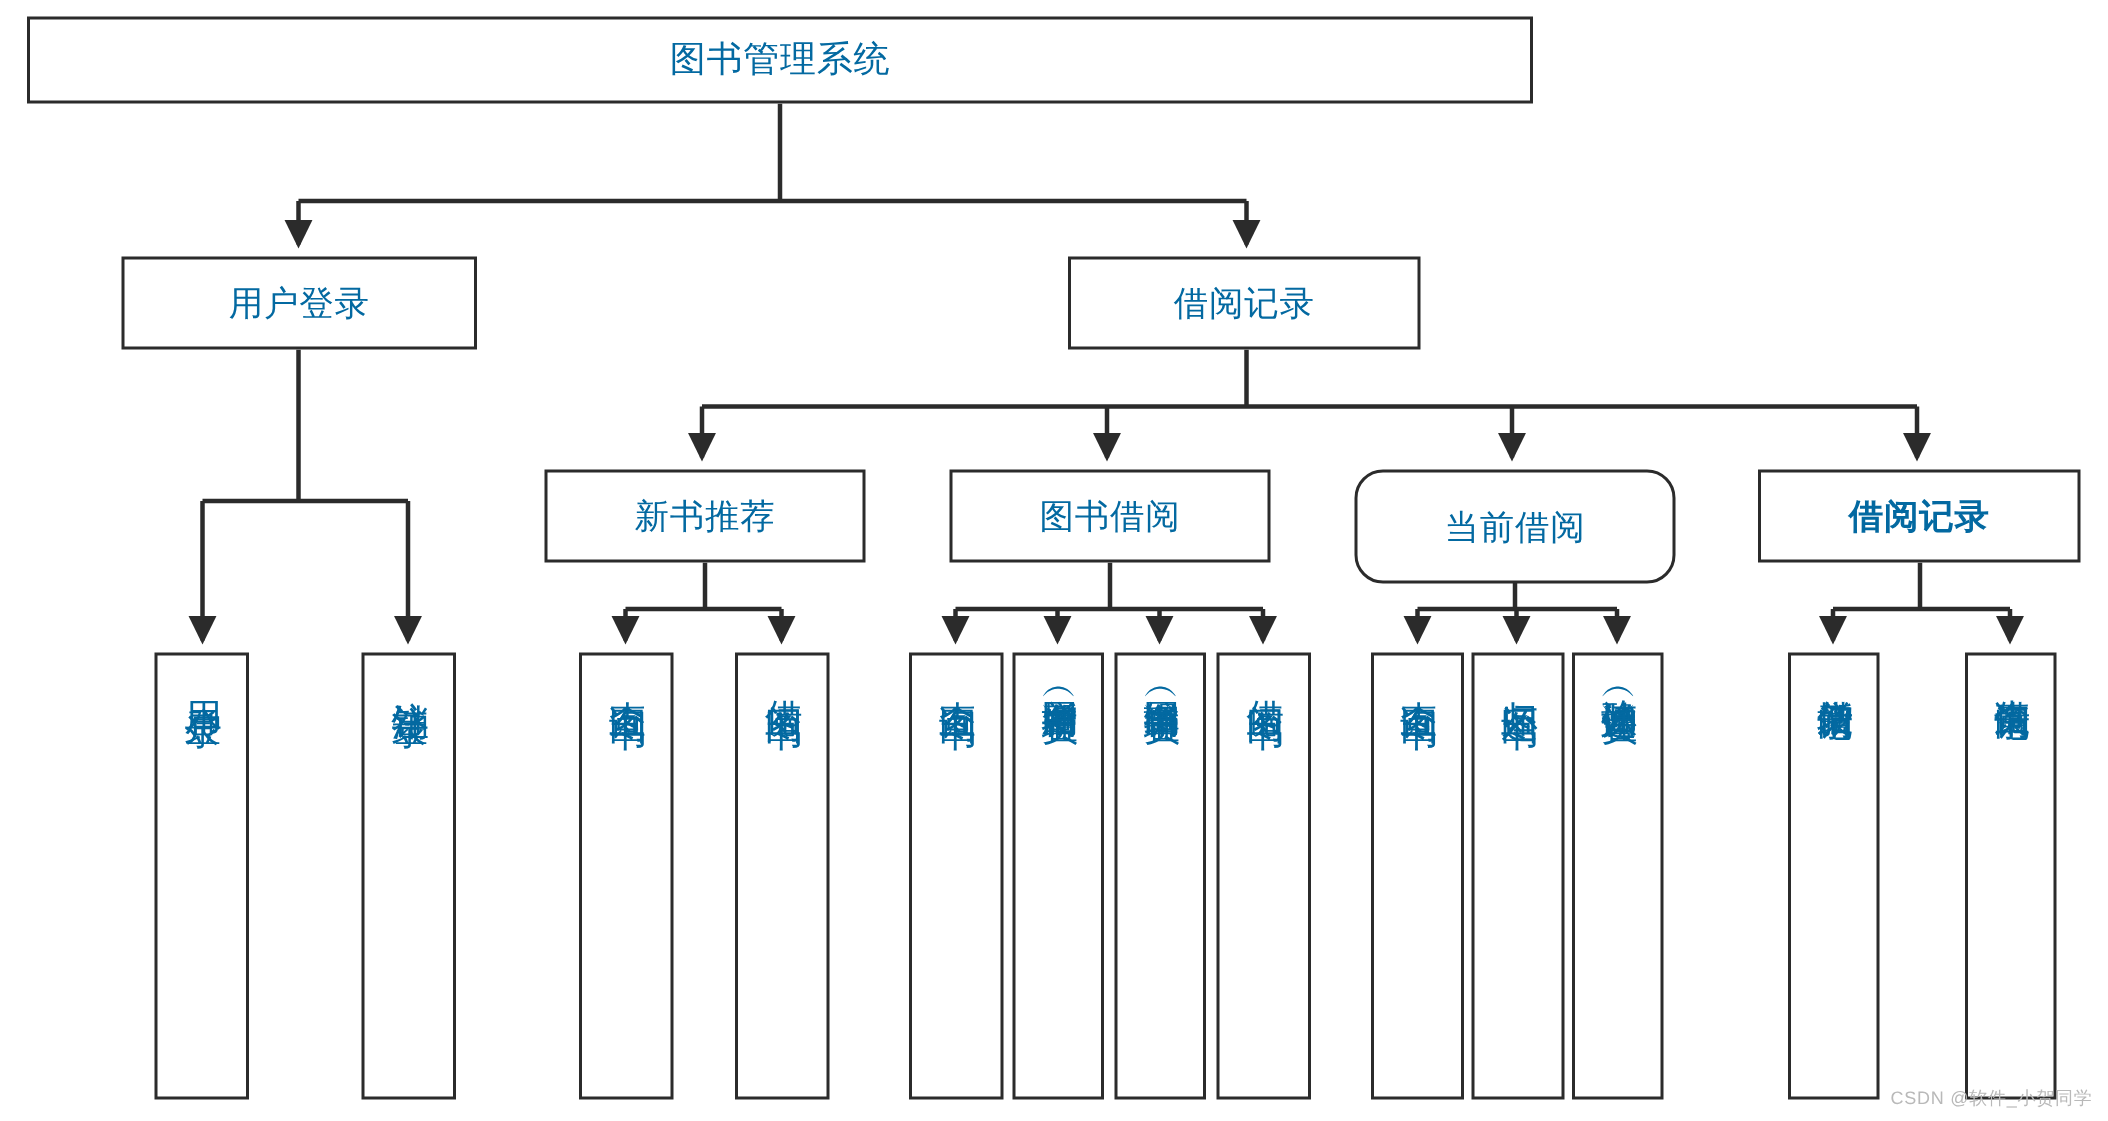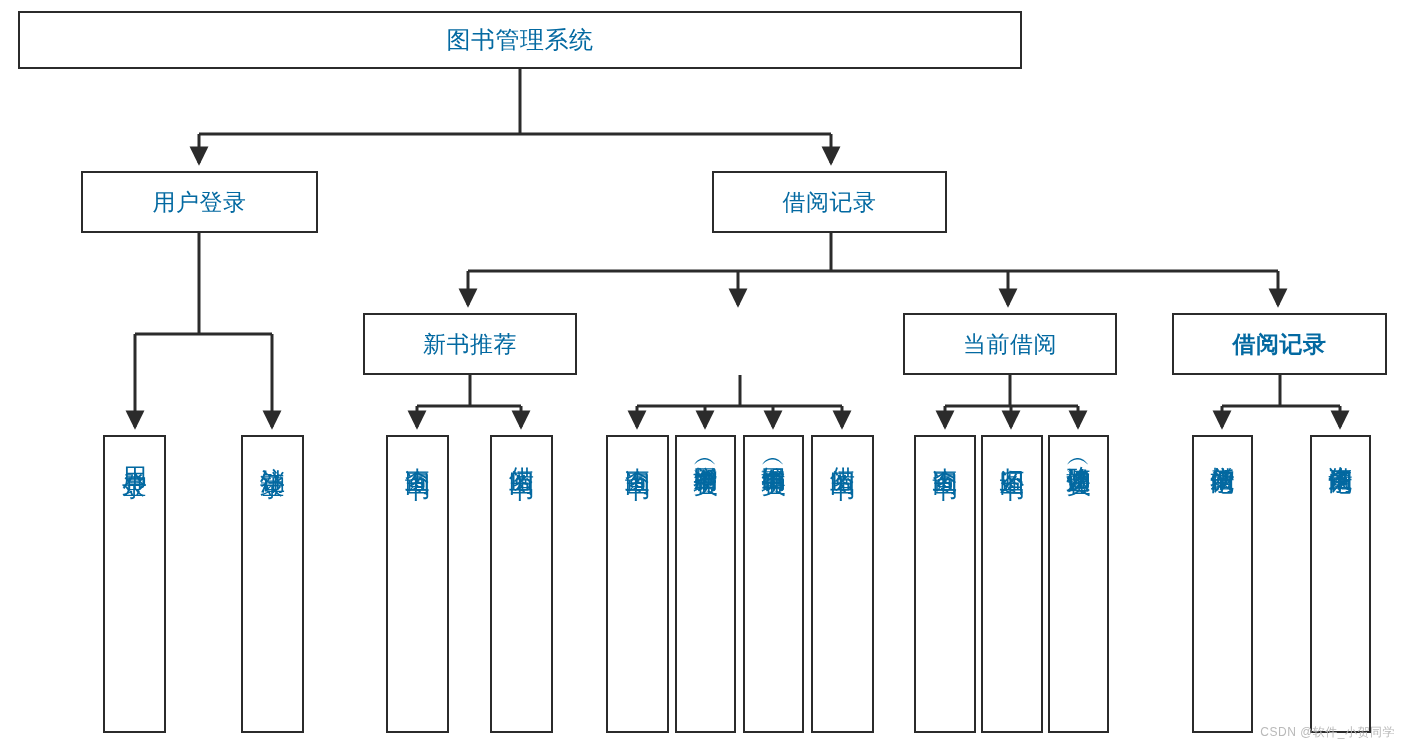--- a/index.html
+++ b/index.html
@@ -138,21 +138,24 @@
   <div class="node h" style="left:81px; top:171px; width:237px; height:62px;">
     <span class="node-label">用户登录</span>
   </div>
   <div class="node h" style="left:712px; top:171px; width:235px; height:62px;">
     <span class="node-label">借阅记录</span>
   </div>
 
   <div class="node h" style="left:363px; top:313px; width:214px; height:62px;">
     <span class="node-label">新书推荐</span>
   </div>
-  <div class="node h" style="left:903px; top:313px; width:214px; height:62px;">
+  <div class="node h" style="left:633px; top:313px; width:214px; height:62px;">
+    <span class="node-label">图书借阅</span>
+  </div>
+  <div class="node h" style="left:903px; top:313px; width:214px; height:76px;border-radius:19px;">
     <span class="node-label">当前借阅</span>
   </div>
   <div class="node h" style="left:1172px; top:313px; width:215px; height:62px;font-weight:bold;">
     <span class="node-label">借阅记录</span>
   </div>
 
   <div class="node v" style="left:103px; top:435px; width:63px; height:298px;">
     <span class="node-label">用户登录</span>
   </div>
   <div class="node v" style="left:241px; top:435px; width:63px; height:298px;">

